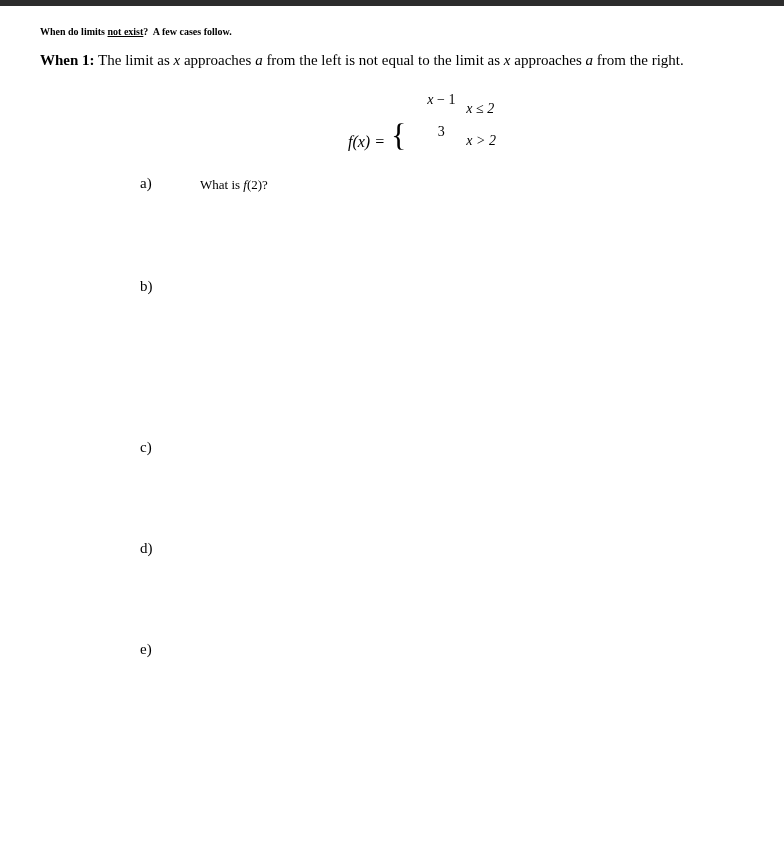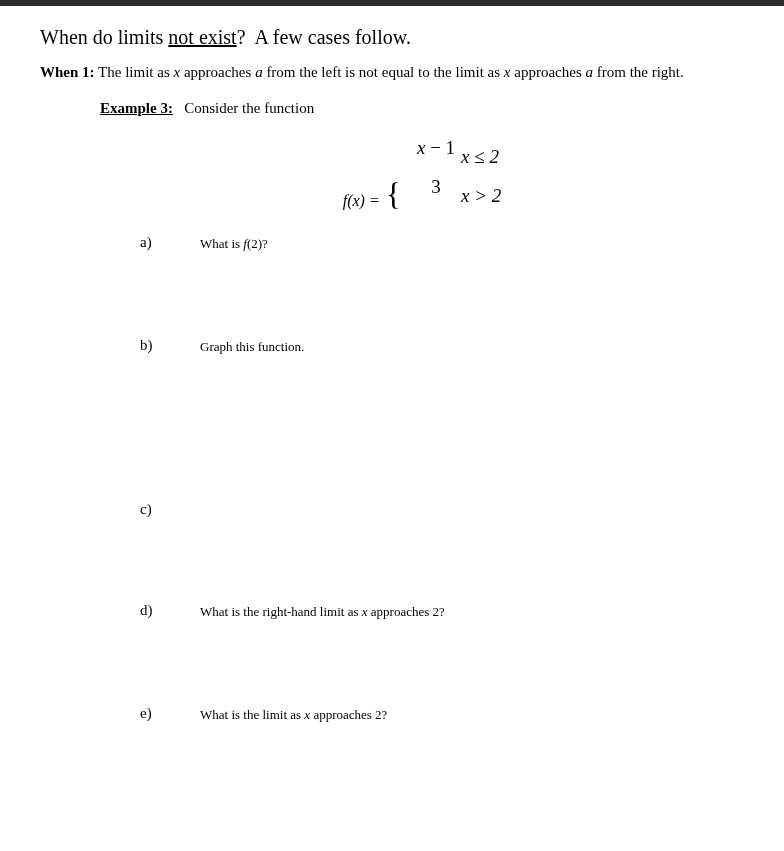--- a/index.html
+++ b/index.html
@@ -18,22 +18,22 @@
       padding: 20px 40px 40px 40px;
     }
 
     .top-bar {
       height: 6px;
       background: #2c2c2c;
       margin: -20px -40px 20px -40px;
     }
 
     .section-title {
-      font-weight: normal;
-      font-size: 20px;
+      font-weight: bold;
+      font-size: 10px;
       margin-bottom: 12px;
     }
 
     .section-title .underline {
       text-decoration: underline;
     }
 
     .case-text {
       font-size: 15px;
       margin-bottom: 16px;
@@ -90,21 +90,21 @@
       display: inline-flex;
       flex-direction: column;
       justify-content: center;
       gap: 4px;
       margin-left: 4px;
     }
 
     .piecewise-row {
       display: flex;
       gap: 0;
-      font-size: 19px;
+      font-size: 14px;
       line-height: 1.4;
     }
 
     .piecewise-formula {
       min-width: 50px;
     }
 
     .piecewise-condition {
       font-style: italic;
       margin-top: 9px;
@@ -145,24 +145,20 @@
 <div class="section-title">
   <span>When do limits </span><span class="underline">not exist</span><span>?&nbsp; A few cases follow.</span>
 </div>
 
 <div class="case-text">
   <span class="bold">When 1:</span>
   <span> The limit as <span class="italic">x</span> approaches <span class="italic">a</span> from the left is not equal to the limit as <span class="italic">x</span> approaches <span class="italic">a</span> from the right.</span>
 </div>
 
 <div class="example-block">
-  <div class="example-title">
-    <span class="underline">Example 3:</span>
-    <span>&nbsp; Consider the function</span>
-  </div>
 
   <div class="function-display">
     <div class="function-expr">
       <span class="f-x-equals"><i>f</i>(<i>x</i>) =</span>
       <span class="brace">{</span>
       <div class="piecewise">
         <div class="piecewise-row">
           <span class="piecewise-formula"><i>x</i> − 1</span>
           <span class="piecewise-condition"><i>x</i> ≤ 2</span>
         </div>
@@ -176,36 +172,33 @@
 
   <div class="question-block">
     <span class="question-label">a)</span>
     <span class="question-text">What is <i>f</i>(2)?</span>
   </div>
 
   <div class="spacer"></div>
 
   <div class="question-block">
     <span class="question-label">b)</span>
-    <span class="question-text">Graph this function.</span>
   </div>
 
   <div class="spacer-large"></div>
 
   <div class="question-block">
     <span class="question-label">c)</span>
   </div>
 
   <div class="spacer"></div>
 
   <div class="question-block">
     <span class="question-label">d)</span>
-    <span class="question-text">What is the right-hand limit as <i>x</i> approaches 2?</span>
   </div>
 
   <div class="spacer"></div>
 
   <div class="question-block">
     <span class="question-label">e)</span>
-    <span class="question-text">What is the limit as <i>x</i> approaches 2?</span>
   </div>
 
 </div>
 
 </body></html>

